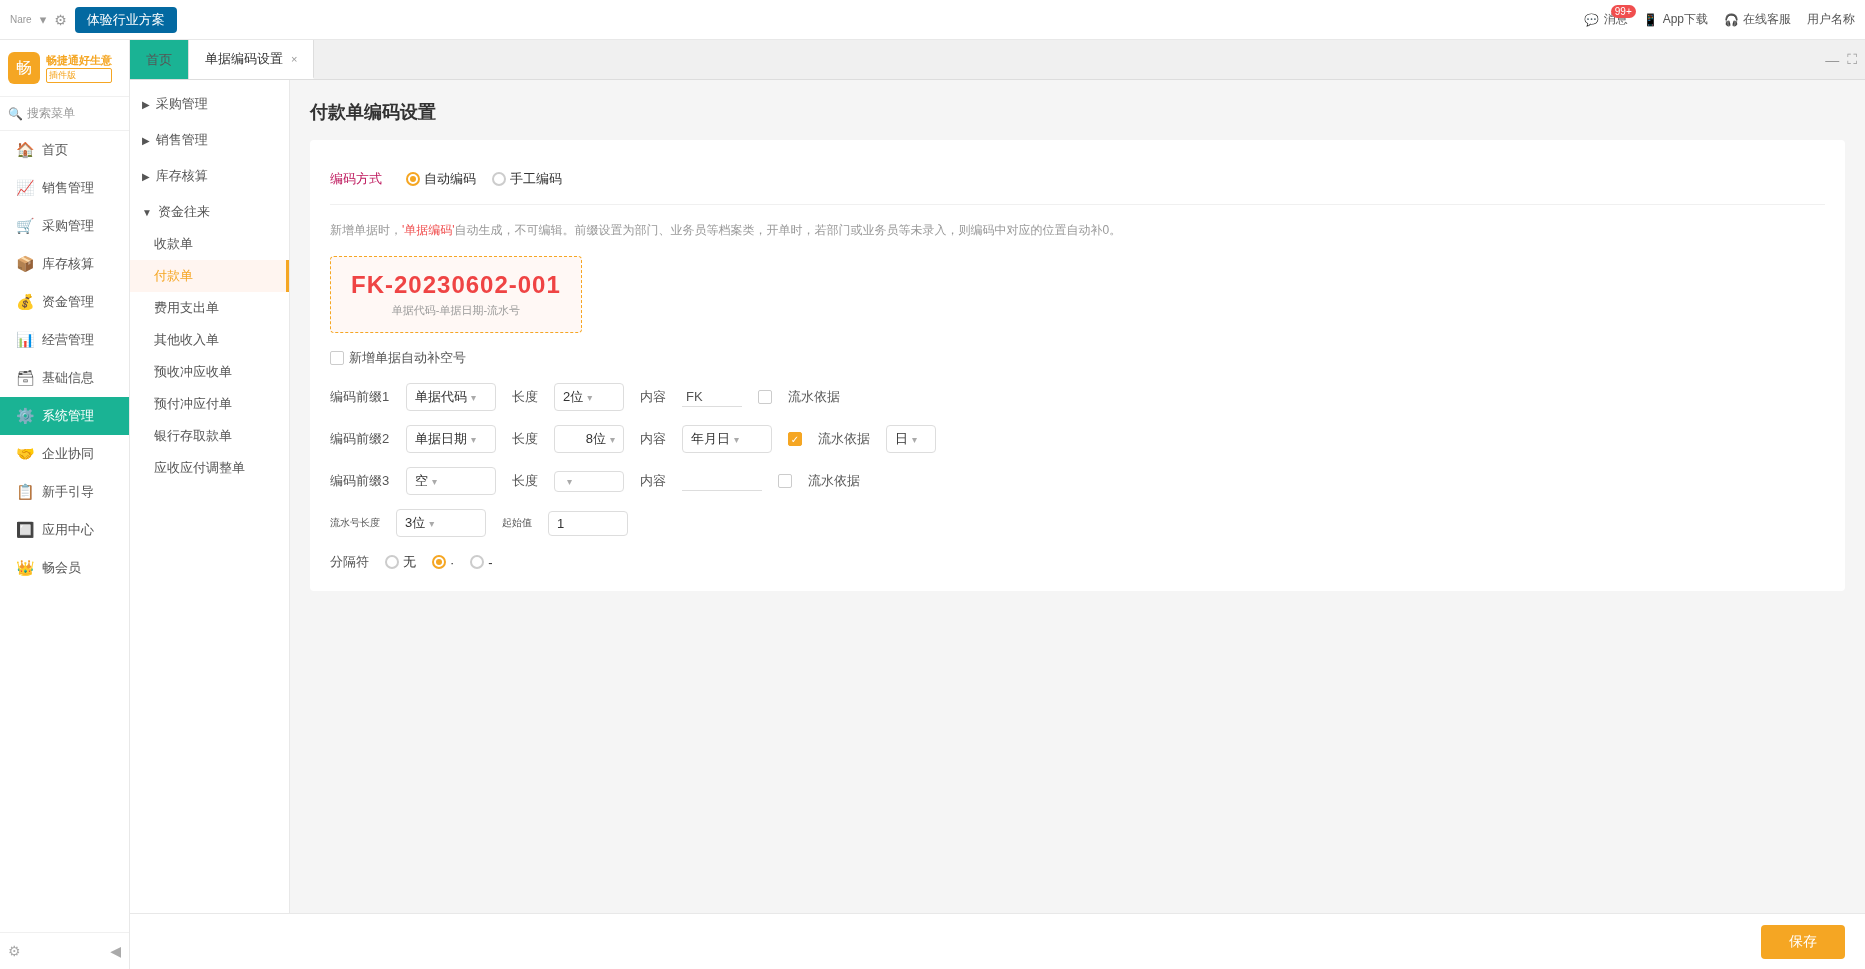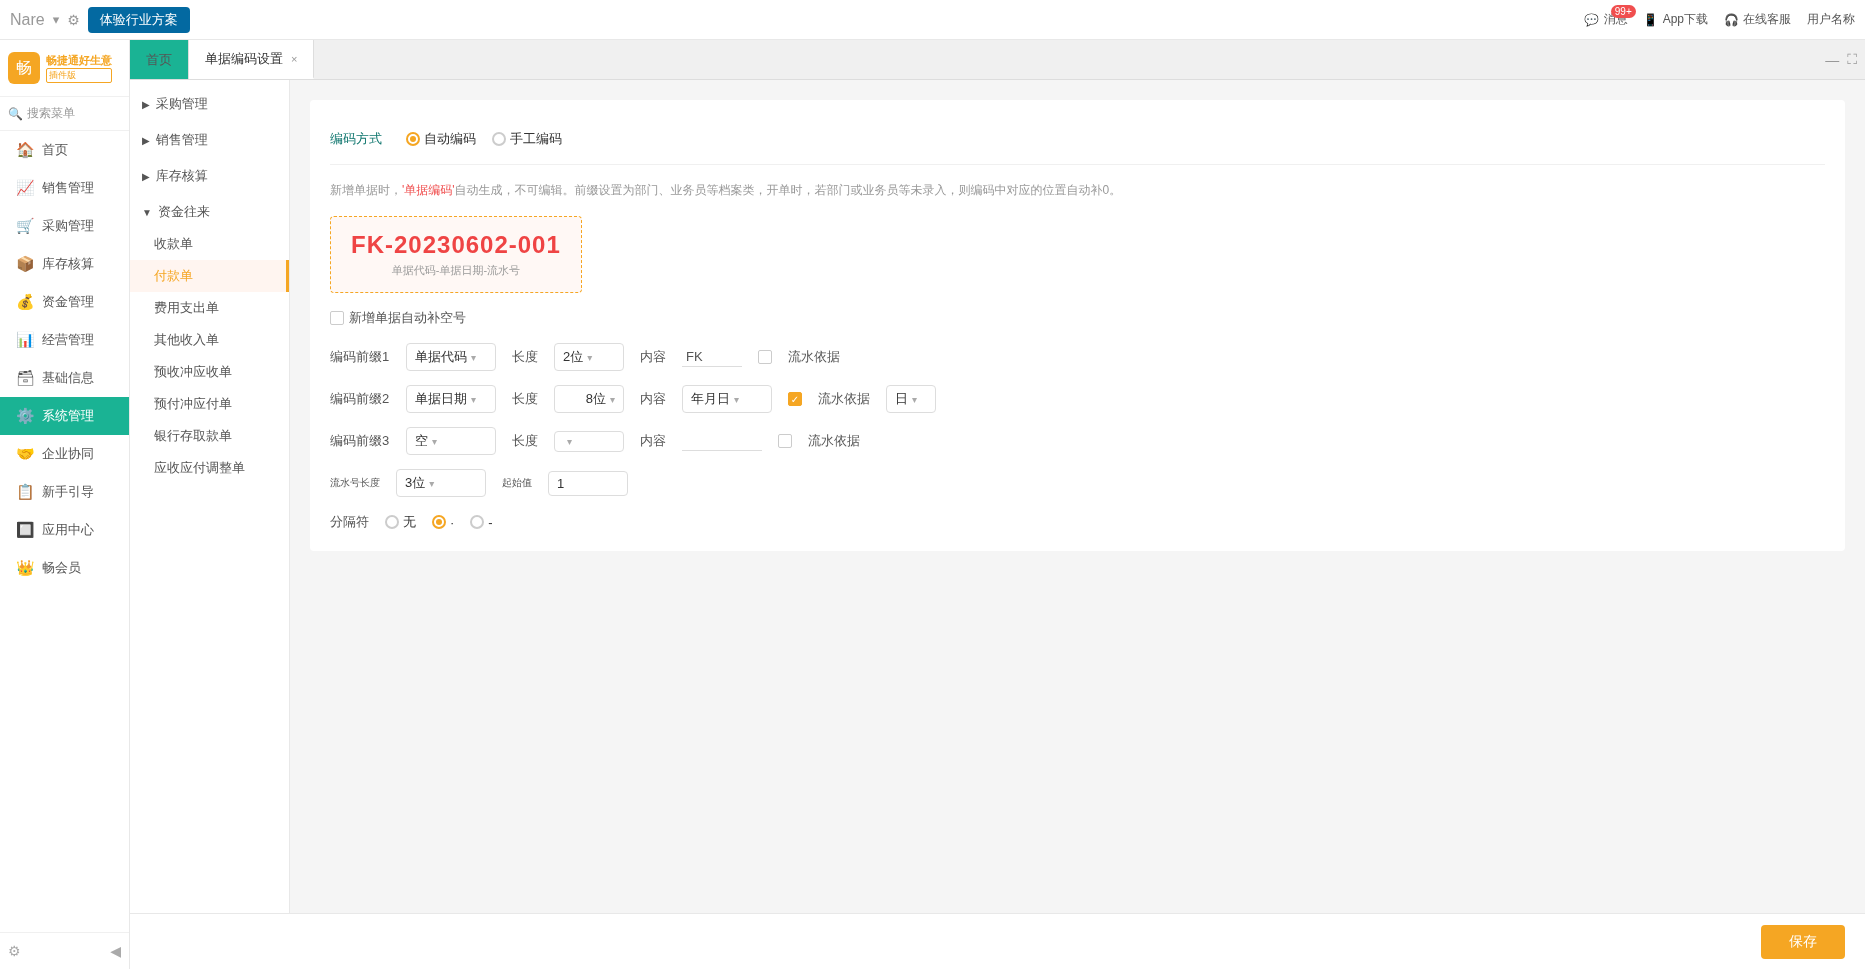--- a/index.html
+++ b/index.html
@@ -11,21 +11,21 @@
       background: #fff;
       border-bottom: 1px solid #e8e8e8;
       display: flex;
       align-items: center;
       padding: 0 10px;
       gap: 8px;
       position: relative;
       z-index: 100;
     }
     .top-bar-left { display: flex; align-items: center; gap: 8px; flex: 1; }
-    .top-bar-brand { color: #999; font-size: 16px; }
+    .top-bar-brand { color: #999; font-size: 10px; }
     .top-bar-arrow { color: #999; }
     .top-bar-gear { color: #999; font-size: 14px; cursor: pointer; }
     .btn-trial {
       background: #0369a1;
       color: #fff;
       border: none;
       border-radius: 4px;
       padding: 4px 12px;
       cursor: pointer;
       font-size: 13px;
@@ -176,21 +176,21 @@
 
     
     .encoding-method-row {
       display: flex;
       align-items: center;
       gap: 24px;
       padding: 10px 0 16px 0;
       border-bottom: 1px solid #f0f0f0;
       margin-bottom: 16px;
     }
-    .encoding-label { font-size: 13px; color: #0f766e; }
+    .encoding-label { font-size: 13px; color: #be185d; }
     .radio-group { display: flex; align-items: center; gap: 16px; }
     .radio-item { display: flex; align-items: center; gap: 4px; cursor: pointer; font-size: 13px; }
     .radio-circle {
       width: 14px; height: 14px; border-radius: 50%;
       border: 2px solid #ccc;
       display: flex; align-items: center; justify-content: center;
     }
     .radio-circle.checked { border-color: #f5a623; }
     .radio-circle.checked::after {
       content: '';
@@ -500,20 +500,21 @@
           <div class="sub-sidebar-item">
             <span>银行存取款单</span>
           </div>
           <div class="sub-sidebar-item">
             <span>应收应付调整单</span>
           </div>
         </div>
       </div>
 
       <div class="page-content">
+        <div class="page-title">付款单编码设置</div>
 
         <div class="settings-card">
           
           <div class="encoding-method-row">
             <span class="encoding-label">编码方式</span>
             <div class="radio-group">
               <label class="radio-item">
                 <div class="radio-circle checked"></div>
                 <span>自动编码</span>
               </label>

